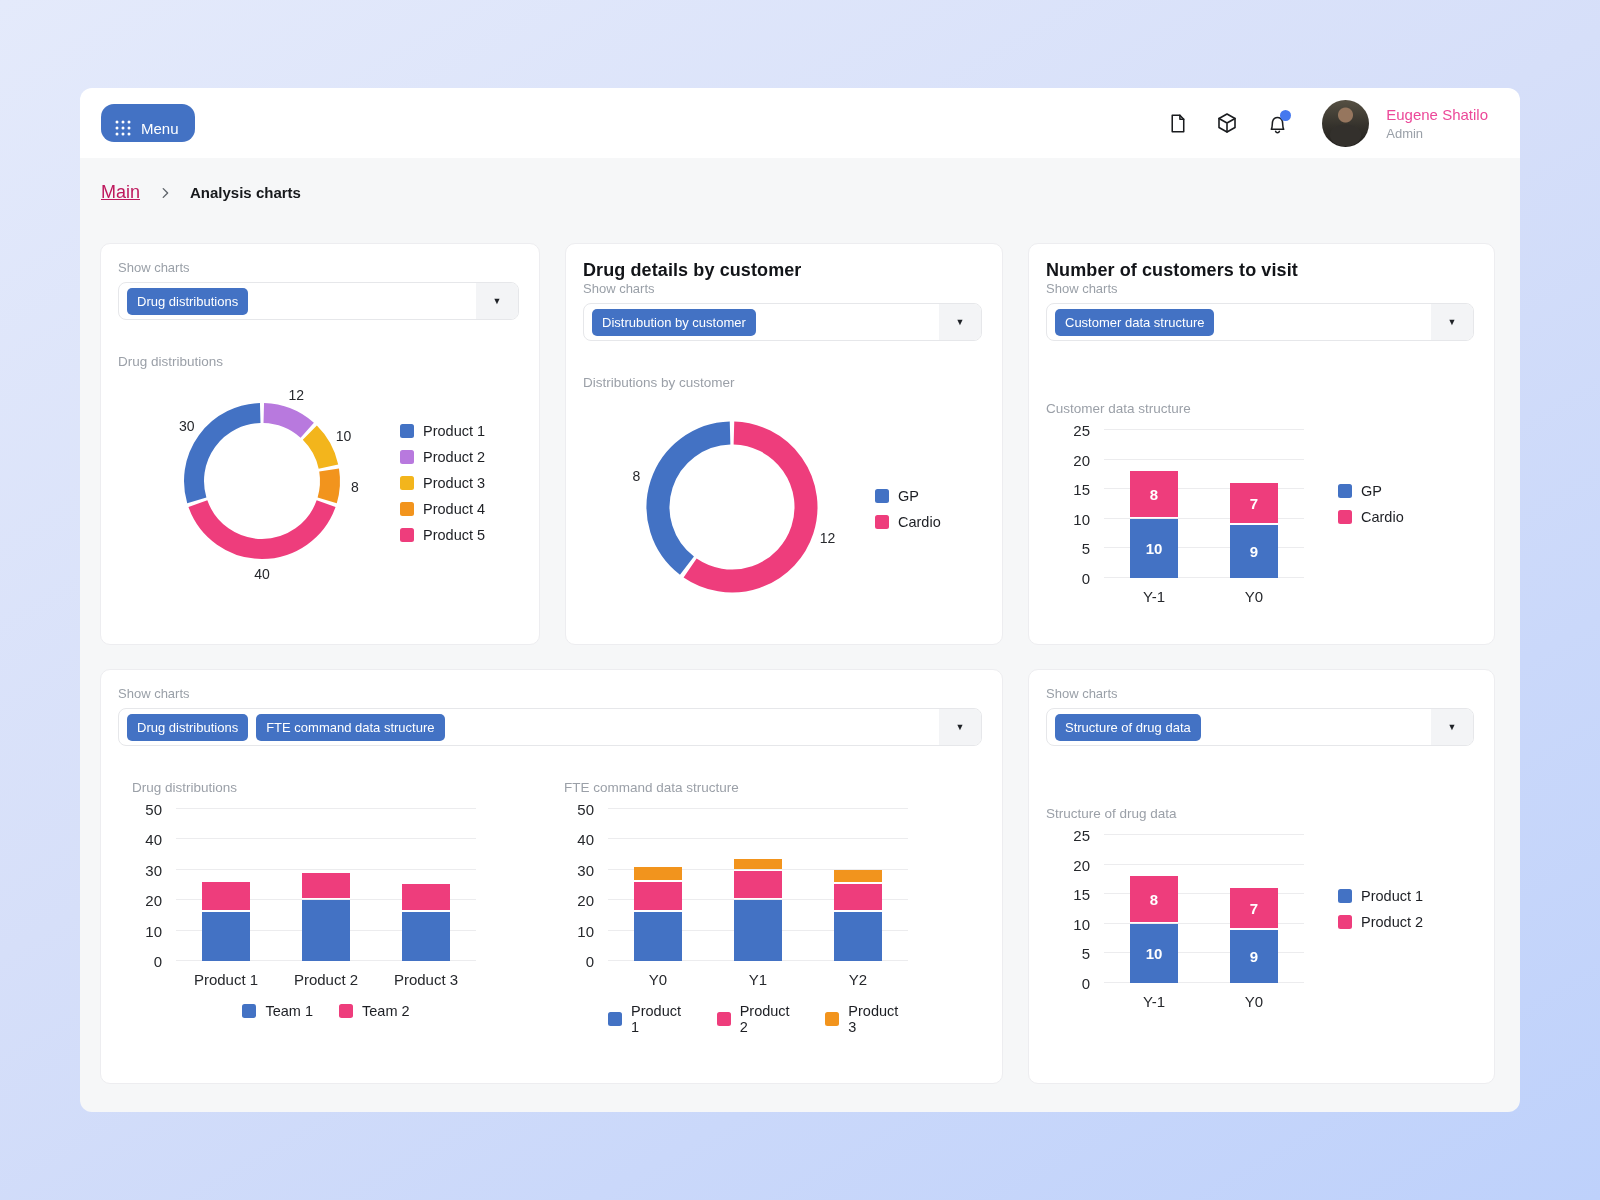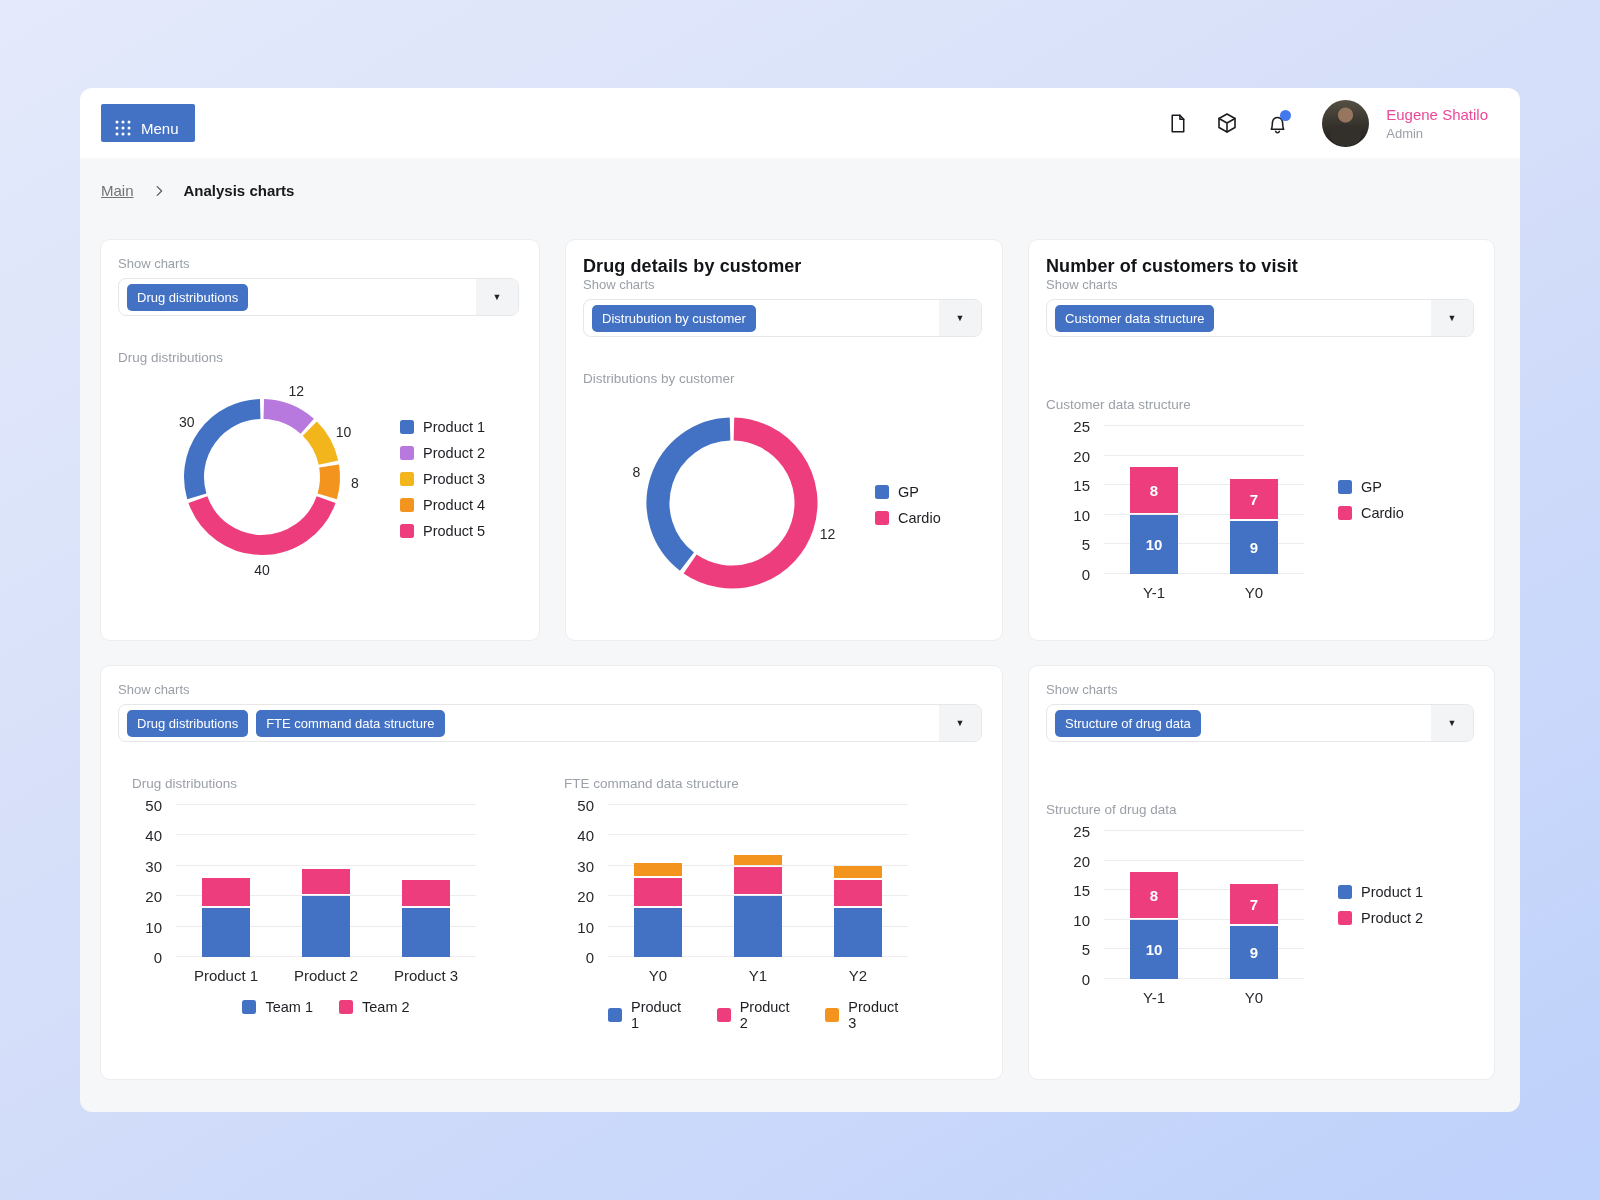--- a/index.html
+++ b/index.html
@@ -8,40 +8,40 @@
   body { background:linear-gradient(150deg,#e4eafb 0%,#d6dff9 45%,#bed1fb 100%); }
 
   .panel { position:absolute; left:80px; top:88px; width:1440px; height:1024px;
     border-radius:12px; }
   .topbar { height:70px; background:#ffffff; border-radius:12px 12px 0 0;
     display:flex; align-items:center; padding:0 32px 0 21px; }
   .content { height:954px; background:#f6f7f8; border-radius:0 0 12px 12px;
     padding:24px 25px 25px 20px; }
 
   .menu-btn { display:flex; align-items:center; gap:9px; background:#4372c4;
-    color:#fff; border:none; border-radius:2px; height:38px; padding:10px 16px 0 13px;
+    color:#fff; border:none; border-radius:13px; height:38px; padding:10px 16px 0 13px;
     font-size:15px; font-family:inherit; cursor:pointer; }
   .topbar-right { margin-left:auto; display:flex; align-items:center; gap:24px; }
   .icon-btn { width:26px; height:26px; display:flex; align-items:center;
     justify-content:center; position:relative; cursor:pointer; background:none; border:none; }
   .icon-btn svg { stroke:#1a1c1f; stroke-width:1.6; fill:none;
     stroke-linejoin:round; stroke-linecap:round; }
   .notif-dot { position:absolute; top:0; right:-1px; width:11px; height:11px;
     border-radius:50%; background:#4478ef; }
   .user { display:flex; align-items:center; gap:17px; margin-left:8px; }
   .avatar { width:47px; height:47px; border-radius:50%;
     background:
       radial-gradient(circle at 50% 32%, #96765e 0 7px, rgba(0,0,0,0) 8px),
       radial-gradient(ellipse 17px 12px at 50% 75%, #33302c 0 15px, rgba(0,0,0,0) 16px),
       linear-gradient(180deg,#565043 0%,#35322c 55%,#211f1c 100%); }
   .user-name { font-size:15px; color:#ec4899; }
   .user-role { font-size:13px; color:#9aa0a8; margin-top:3px; }
 
   .breadcrumb { display:flex; align-items:center; gap:18px; padding-left:1px; }
-  .crumb-muted { font-size:15px; color:#737373; cursor:pointer;text-decoration:underline; }
+  .crumb-muted { font-size:18px; color:#be185d; cursor:pointer;text-decoration:underline; }
   .crumb-current { font-size:15px; color:#17191c; font-weight:700; }
 
   .grid { display:grid; grid-template-columns:440px 438px 1fr;
     gap:24px 25px; margin-top:40px; }
   .card { background:#fff; border:1px solid #ededf0; border-radius:10px;
     padding:16px 20px 18px 17px; }
   .card-r1 { min-height:393px; }
   .card-r2 { min-height:415px; }
   .span2 { grid-column:1 / 3; }
 

